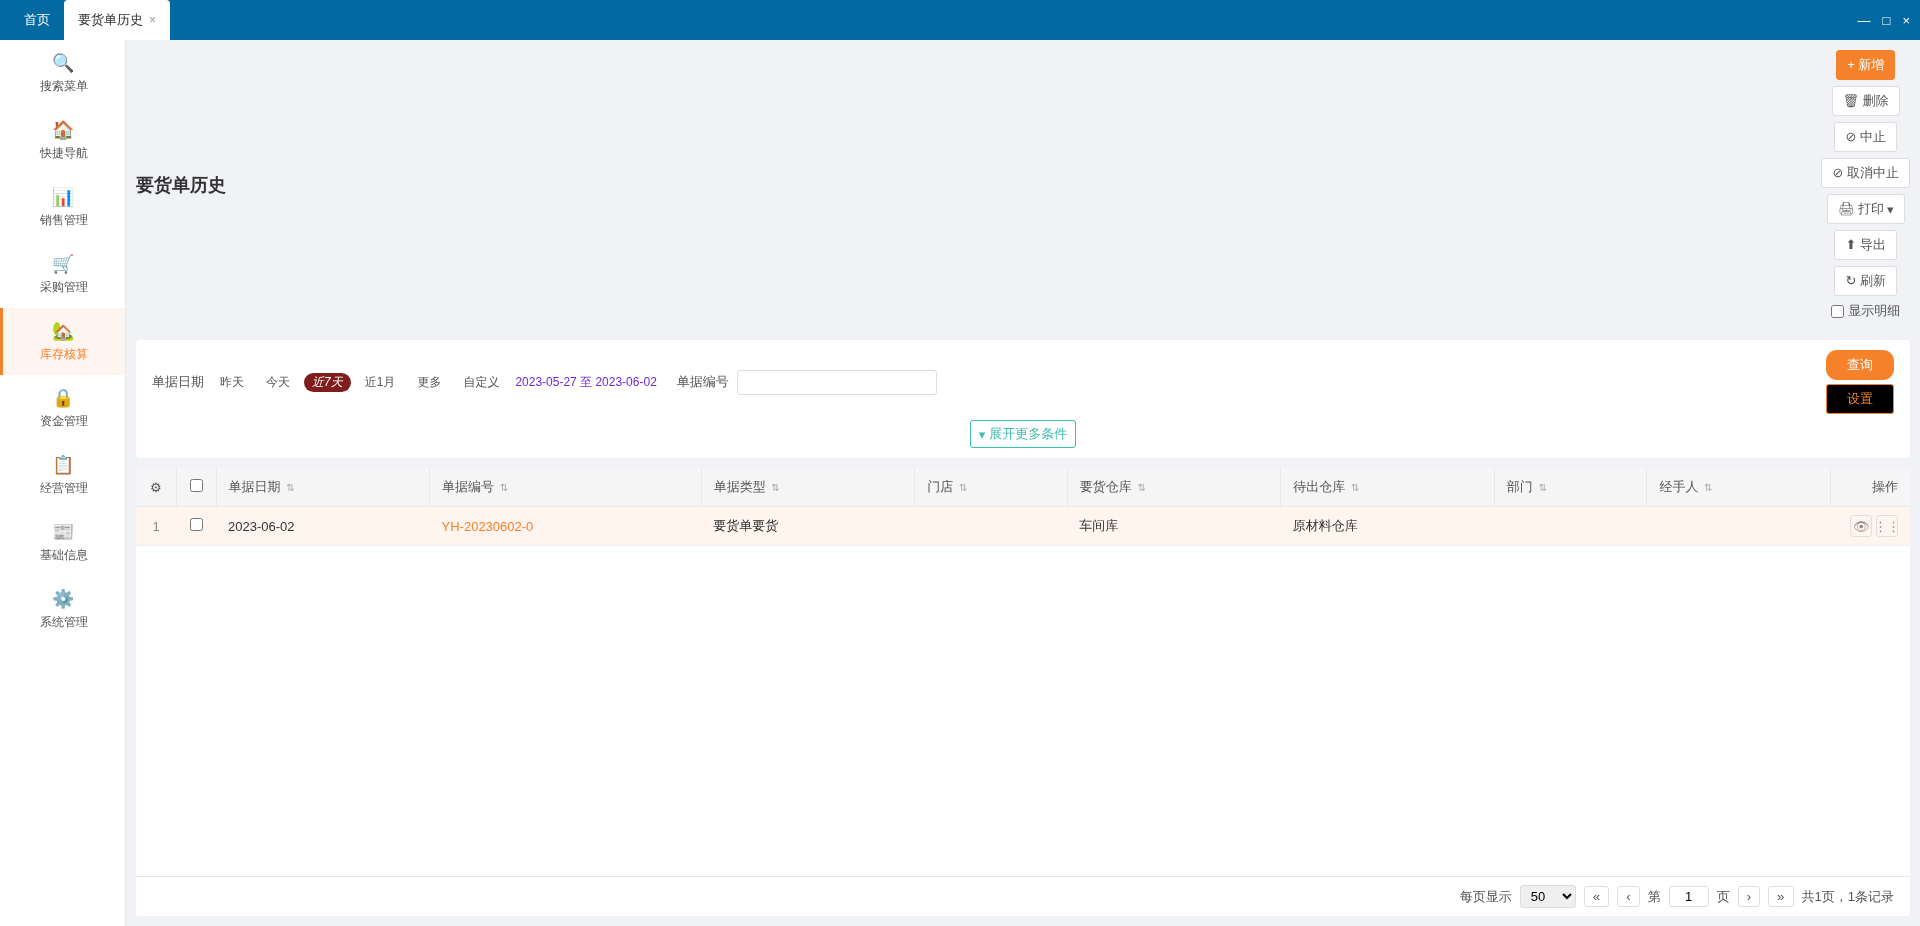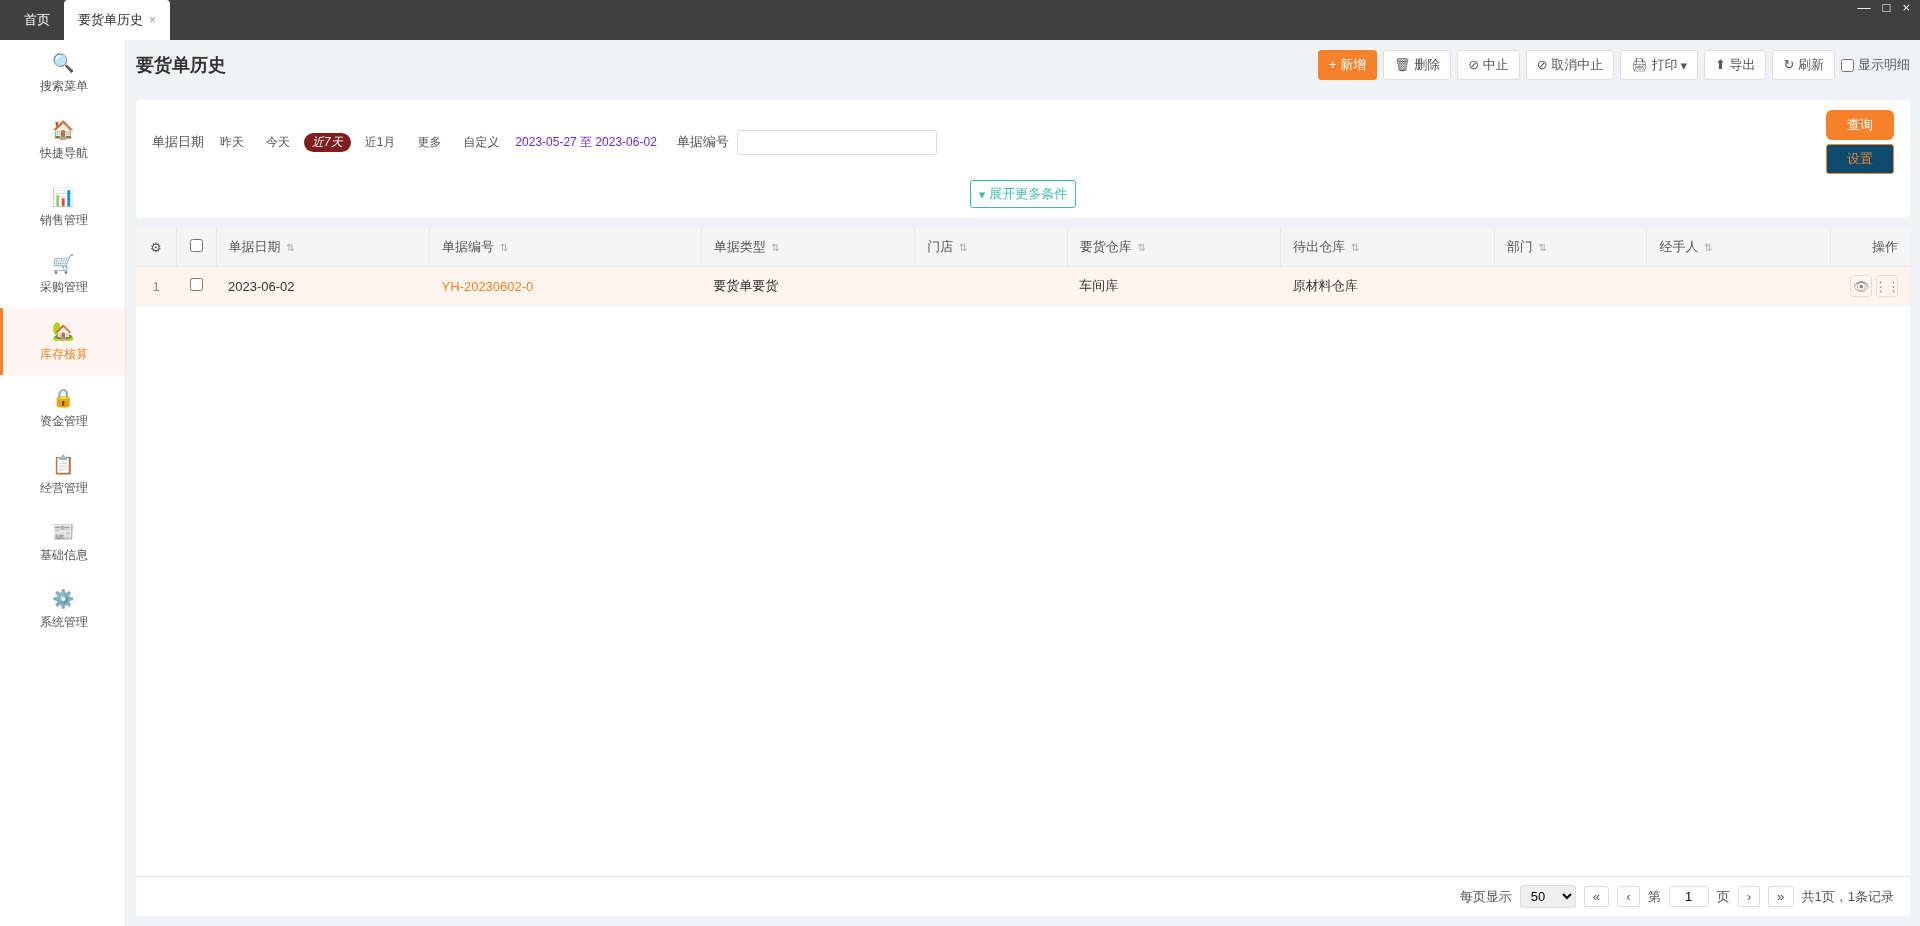--- a/index.html
+++ b/index.html
@@ -1,23 +1,23 @@
 <!DOCTYPE html>
 <html><head>
   <meta charset="utf-8">
   <style>
     * { box-sizing: border-box; margin: 0; padding: 0; }
     body { font-family: 'Microsoft YaHei', Arial, sans-serif; font-size: 13px; background: #f0f2f5; display: flex; flex-direction: column; height: 926px; overflow: hidden; }
 
     
     .top-bar {
-      background: #404040;
+      background: #0369a1;
       height: 40px;
       display: flex;
-      align-items: flex-start;
+      align-items: center;
       padding: 0 10px;
       color: white;
       flex-shrink: 0;
       gap: 32px;
     }
     .top-bar-tabs {
       display: flex;
       align-items: center;
       height: 100%;
       flex: 1;
@@ -106,20 +106,21 @@
     }
 
     
     .toolbar {
       display: flex;
       align-items: center;
       gap: 6px;
       margin-bottom: 10px;
       flex-wrap: wrap;
       justify-content: flex-end;
+      flex-direction: column;
     }
     .toolbar-btn {
       display: flex;
       align-items: center;
       gap: 3px;
       padding: 5px 10px;
       border: 1px solid #ddd;
       background: white;
       border-radius: 3px;
       cursor: pointer;
@@ -196,26 +197,26 @@
       font-size: 13px;
       padding: 4px 8px;
       border: 1px solid #3dbcb0;
       border-radius: 3px;
     }
     .query-btn {
       background: #f5822a;
       color: white;
       border: none;
       padding: 6px 20px;
-      border-radius: 6px;
+      border-radius: 11px;
       cursor: pointer;
       font-size: 13px;
     }
     .setting-btn {
-      background: #0c4a6e;
+      background: #000000;
       color: #f5822a;
       border: 1px solid #f5822a;
       padding: 5px 20px;
       border-radius: 3px;
       cursor: pointer;
       font-size: 13px;
     }
 
     
     .table-container {

